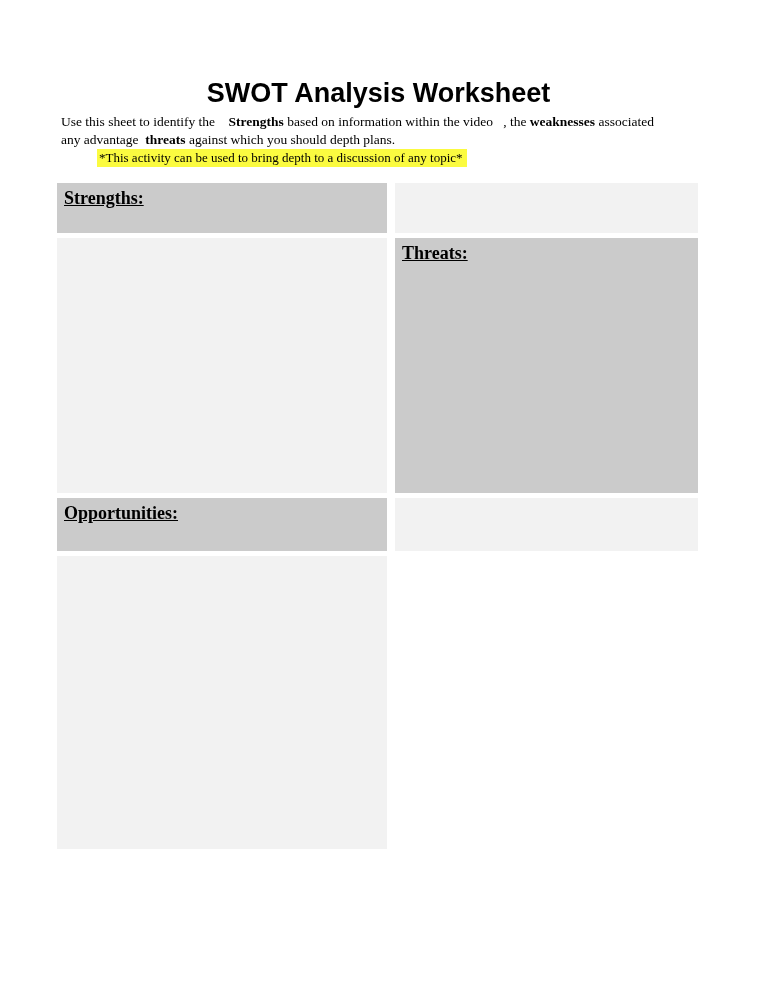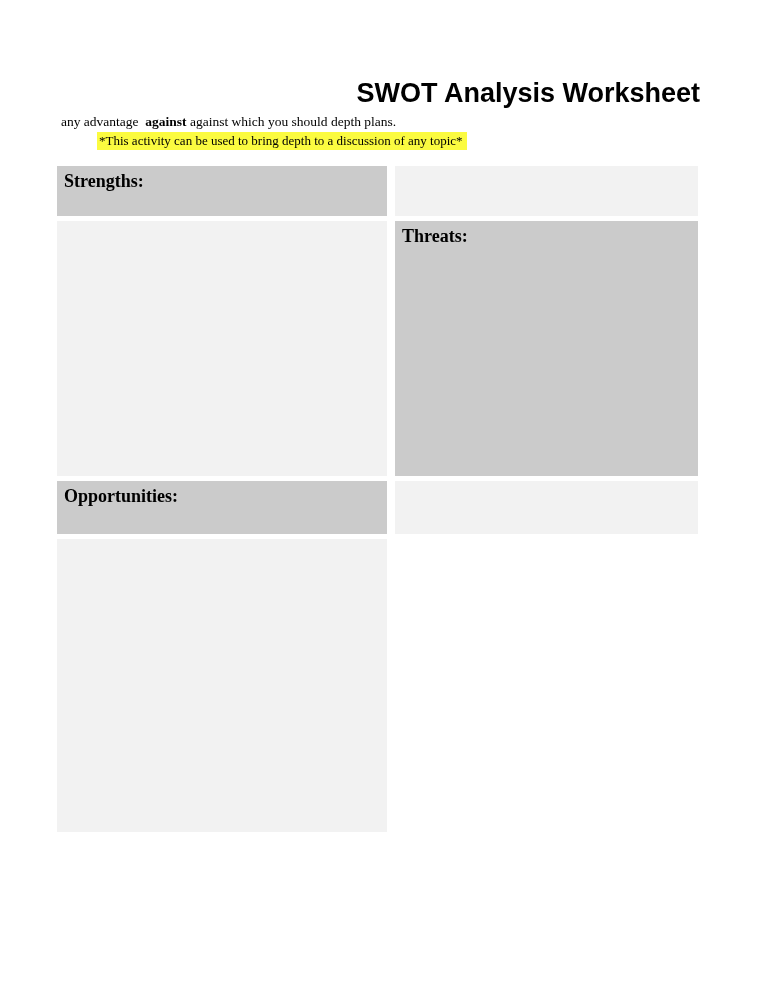--- a/index.html
+++ b/index.html
@@ -18,21 +18,21 @@
     box-sizing: border-box;
     width: 768px;
     height: 994px;
     padding: 79px 68px 0 57px;
   }
   .title {
     font-family: "Liberation Sans", sans-serif;
     font-weight: bold;
     font-size: 27px;
     line-height: 28px;
-    text-align: right;
+    text-align: center;
     margin: 0 0 6px 0;
   }
   .intro {
     font-size: 13.5px;
     line-height: 17.5px;
     margin-left: 4px;
   }
   .intro-line {
     white-space: pre-wrap;
   }
@@ -57,36 +57,38 @@
   }
   .cell {
     box-sizing: border-box;
   }
   .cell.header {
     background: var(--header-bg, #cbcbcb);
     font-weight: bold;
     font-size: 18px;
     line-height: 22px;
     padding: 4px 0 0 7px;
+    text-decoration: underline;
   }
   .cell.body {
     background: var(--cell-bg, #f2f2f2);
     font-size: 13.5px;
     padding: 4px 6px;
   }
 </style>
 </head>
 <body>
 
 <div class="page">
 
   <h1 class="title">SWOT Analysis Worksheet</h1>
 
   <div class="intro">
-      <div class="intro-line"><span>any advantage  </span><span class="bold">against</span><span> against which you should depth plans.</span></div>
+      <div class="intro-line"><span>Use this sheet to identify the    </span><span class="bold">Strengths</span><span> based on information within the video   , the </span><span class="bold">weaknesses</span><span> associated</span></div>
+      <div class="intro-line"><span>any advantage  </span><span class="bold">threats</span><span> against which you should depth plans.</span></div>
     </div>
 
   <div class="note-line">
     <span class="highlight">*This activity can be used to bring depth to a discussion of any topic*</span>
   </div>
 
   <div class="swot-grid">
 
     <div class="cell header">
       <span>Strengths:</span>

